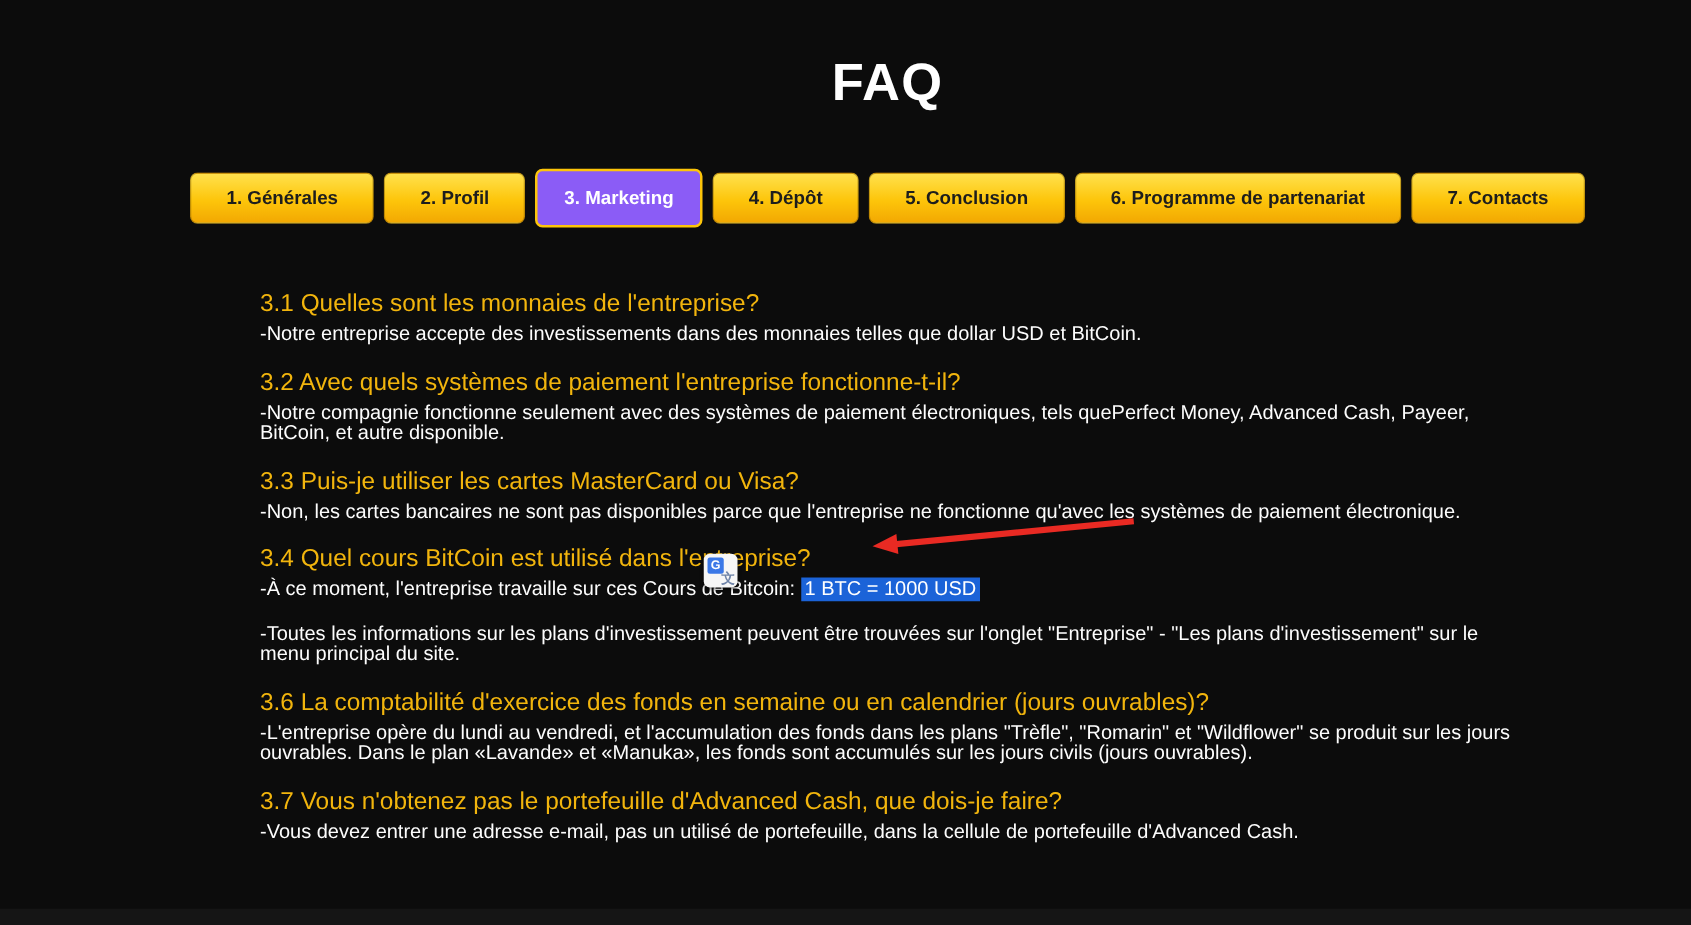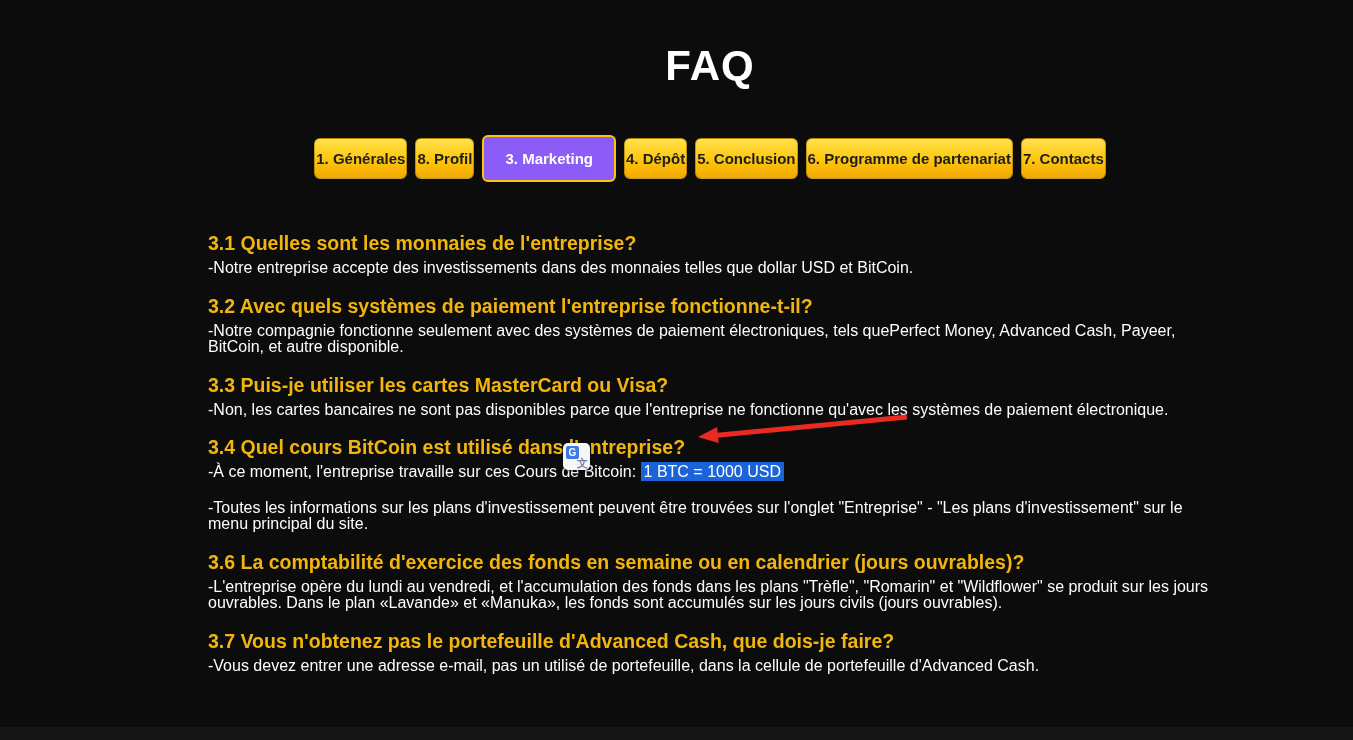--- a/index.html
+++ b/index.html
@@ -30,41 +30,41 @@
     align-items:center;
     gap:8px;
     margin-top:44px;
     height:48px;
   }
   .tab{
     background:linear-gradient(180deg,#ffe14d 0%,#fdc50a 55%,#f2a802 100%);
     color:#1d1d1d;
     font-size:15px;
     font-weight:bold;
-    padding:11px 1px;
+    padding:11px 28px;
     border-radius:6px;
     border:1px solid rgba(120,85,0,0.45);
     white-space:nowrap;
     cursor:pointer;
   }
   .tab.active{
     background:#8b5cf6;
     color:#ffffff;
     border:2px solid #fdc50a;
     padding:13px 21px;
   }
   .faq{
     margin-top:51px;
   }
   .faq-item{margin-bottom:19px;}
   .faq-item h2{
     color:#f2b50d;
     font-size:19.5px;
     line-height:21px;
-    font-weight:bold;
+    font-weight:normal;
     margin:0 0 6px 0;
   }
   .faq-item p{
     color:#fdfdfd;
     font-size:16px;
     line-height:16.5px;
     margin:0;
   }
   .highlight{
     background:#1b63d8;
@@ -115,21 +115,21 @@
 </style>
 </head>
 <body>
 
 <div class="container">
 
   <div class="page-title">FAQ</div>
 
   <div class="tabs">
     <div class="tab">1. Générales</div>
-    <div class="tab">8. Profil</div>
+    <div class="tab">2. Profil</div>
     <div class="tab active">3. Marketing</div>
     <div class="tab">4. Dépôt</div>
     <div class="tab">5. Conclusion</div>
     <div class="tab">6. Programme de partenariat</div>
     <div class="tab">7. Contacts</div>
   </div>
 
   <div class="faq">
 
     <div class="faq-item">

